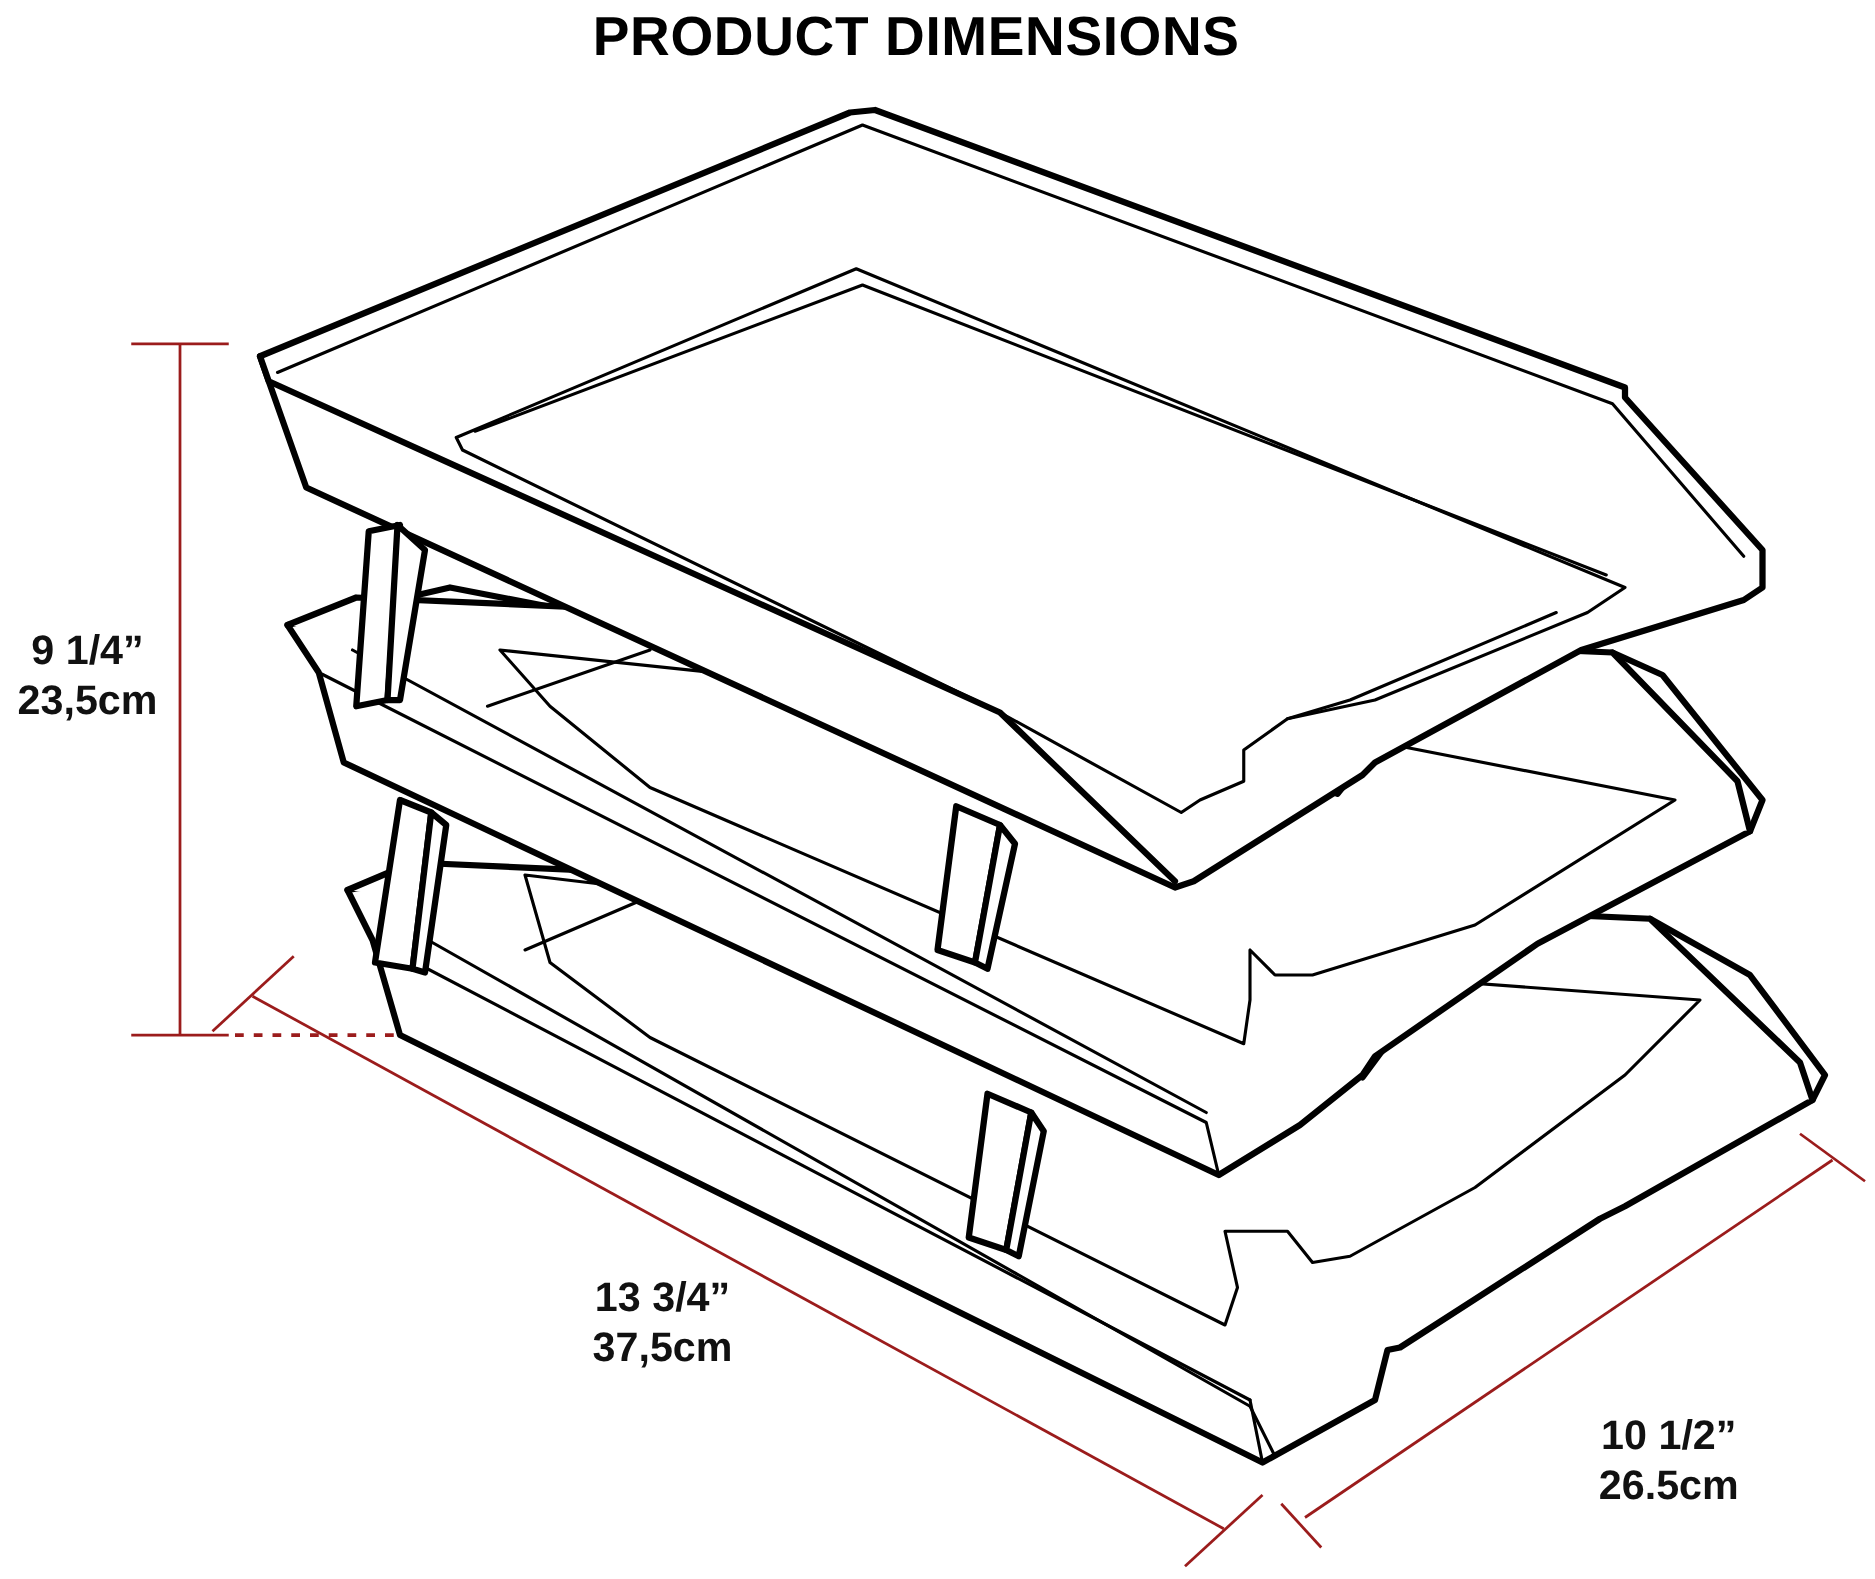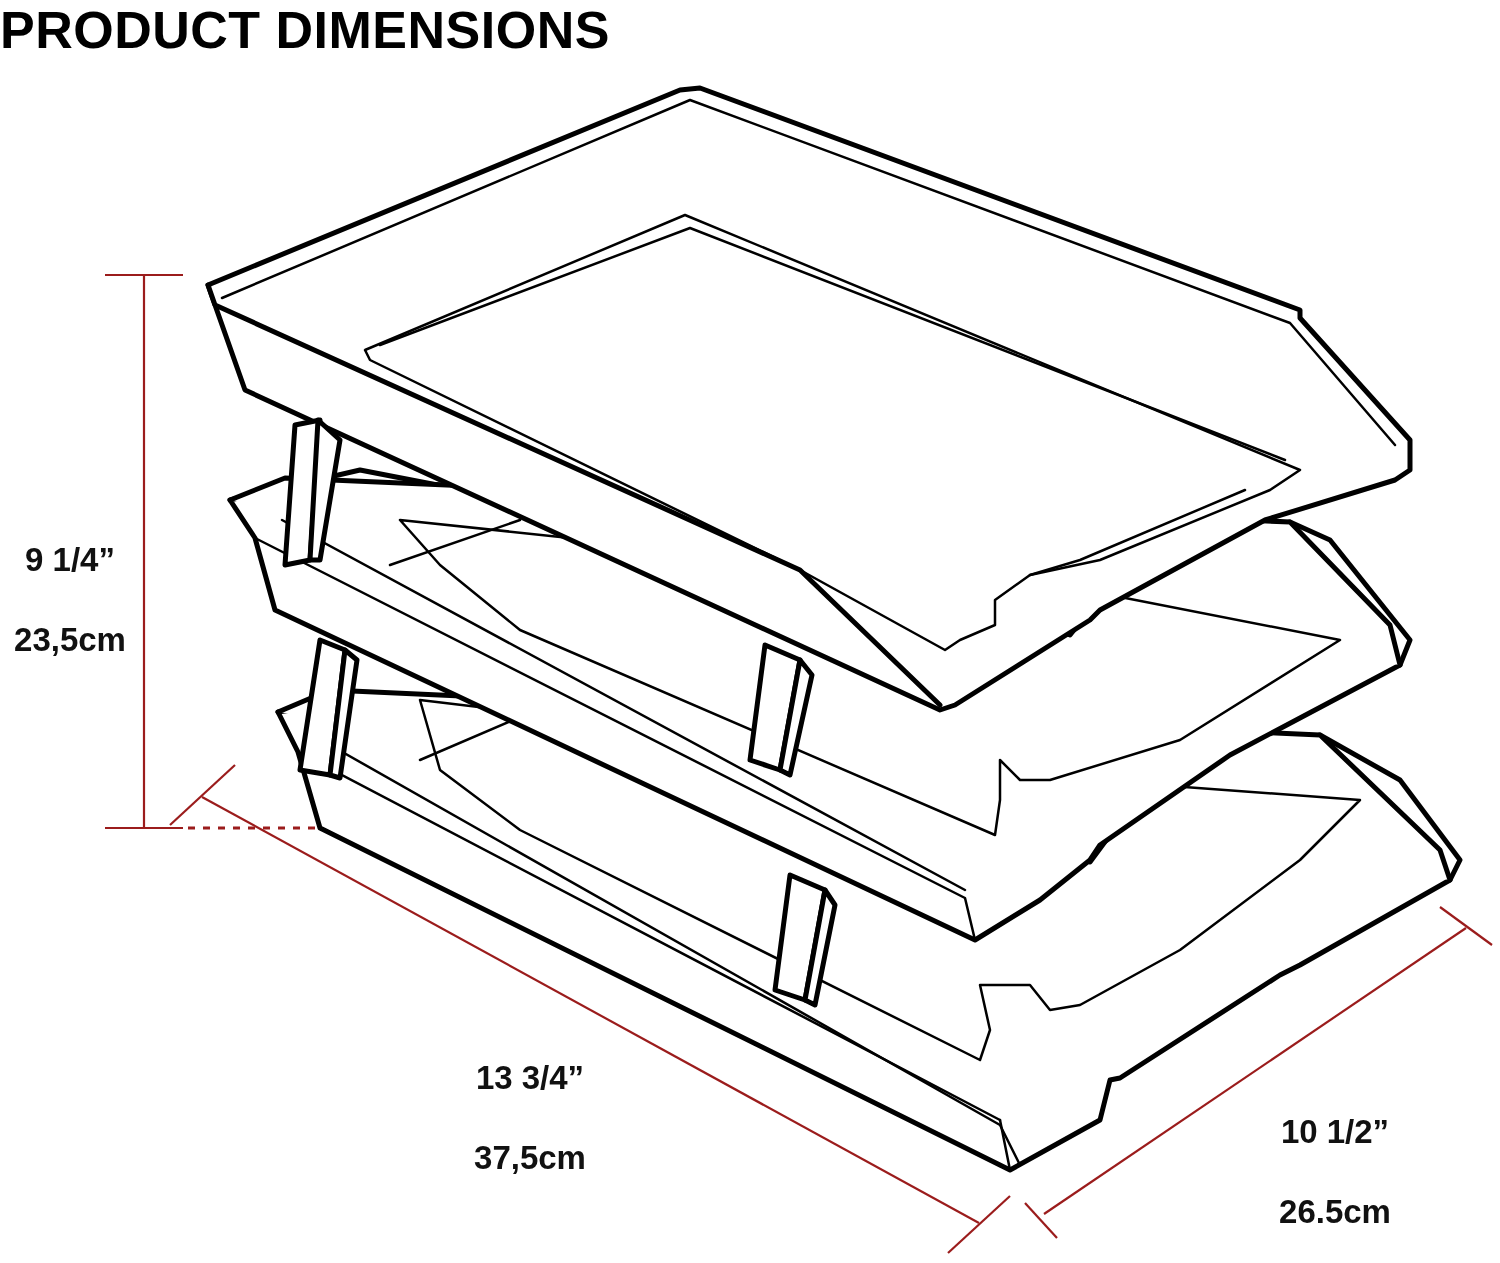--- a/index.html
+++ b/index.html
@@ -1,19 +1,19 @@
 <!DOCTYPE html>
 <html><head>
 <meta charset="utf-8">
 <style>
   html, body { margin: 0; padding: 0; background: #ffffff; }
   body { width: 1500px; height: 1263px; position: relative; overflow: hidden; font-family: "Liberation Sans", sans-serif; }
-  .title { position: absolute; left: 0; top: 0; width: 1466px; font-weight: bold; font-size: 52px; line-height: 60px; color: #000; letter-spacing: 0.5px; }
+  .title { position: absolute; left: 0; top: 0; width: 1466px; text-align: center; font-weight: bold; font-size: 44px; line-height: 60px; color: #000; letter-spacing: 0.5px; }
   .dim-label { position: absolute; font-weight: bold; font-size: 33px; line-height: 40px; color: #111; text-align: center; }
-  .dim-label span { display: block; margin-top: 40px; }
+  .dim-label span { display: block; }
   svg { position: absolute; left: 0; top: 0; }
   .tray { fill: #ffffff; stroke: #000; stroke-width: 5; stroke-linejoin: round; stroke-linecap: round; }
   .thin { fill: none; stroke: #000; stroke-width: 2.5; stroke-linejoin: round; stroke-linecap: round; }
   .dim { fill: none; stroke: var(--dim-color, #9b1c1c); stroke-width: 2.2; }
   .dim-dash { fill: none; stroke: var(--dim-color, #9b1c1c); stroke-width: 3; stroke-dasharray: 7 8; }
 </style>
 </head>
 <body style="--dim-color: #9b1c1c;">
 
 <div class="title">PRODUCT DIMENSIONS</div>
@@ -87,16 +87,16 @@
 <div class="dim-label" style="left:0px; top:500px; width:140px;">
   <span>9 1/4”</span>
   <span>23,5cm</span>
 </div>
 
 <div class="dim-label" style="left:440px; top:1018px; width:180px;">
   <span>13 3/4”</span>
   <span>37,5cm</span>
 </div>
 
-<div class="dim-label" style="left:1250px; top:1072px; width:170px;">
+<div class="dim-label" style="left:1250px; top:1128px; width:170px;">
   <span>10 1/2”</span>
   <span>26.5cm</span>
 </div>
 
 </body></html>

